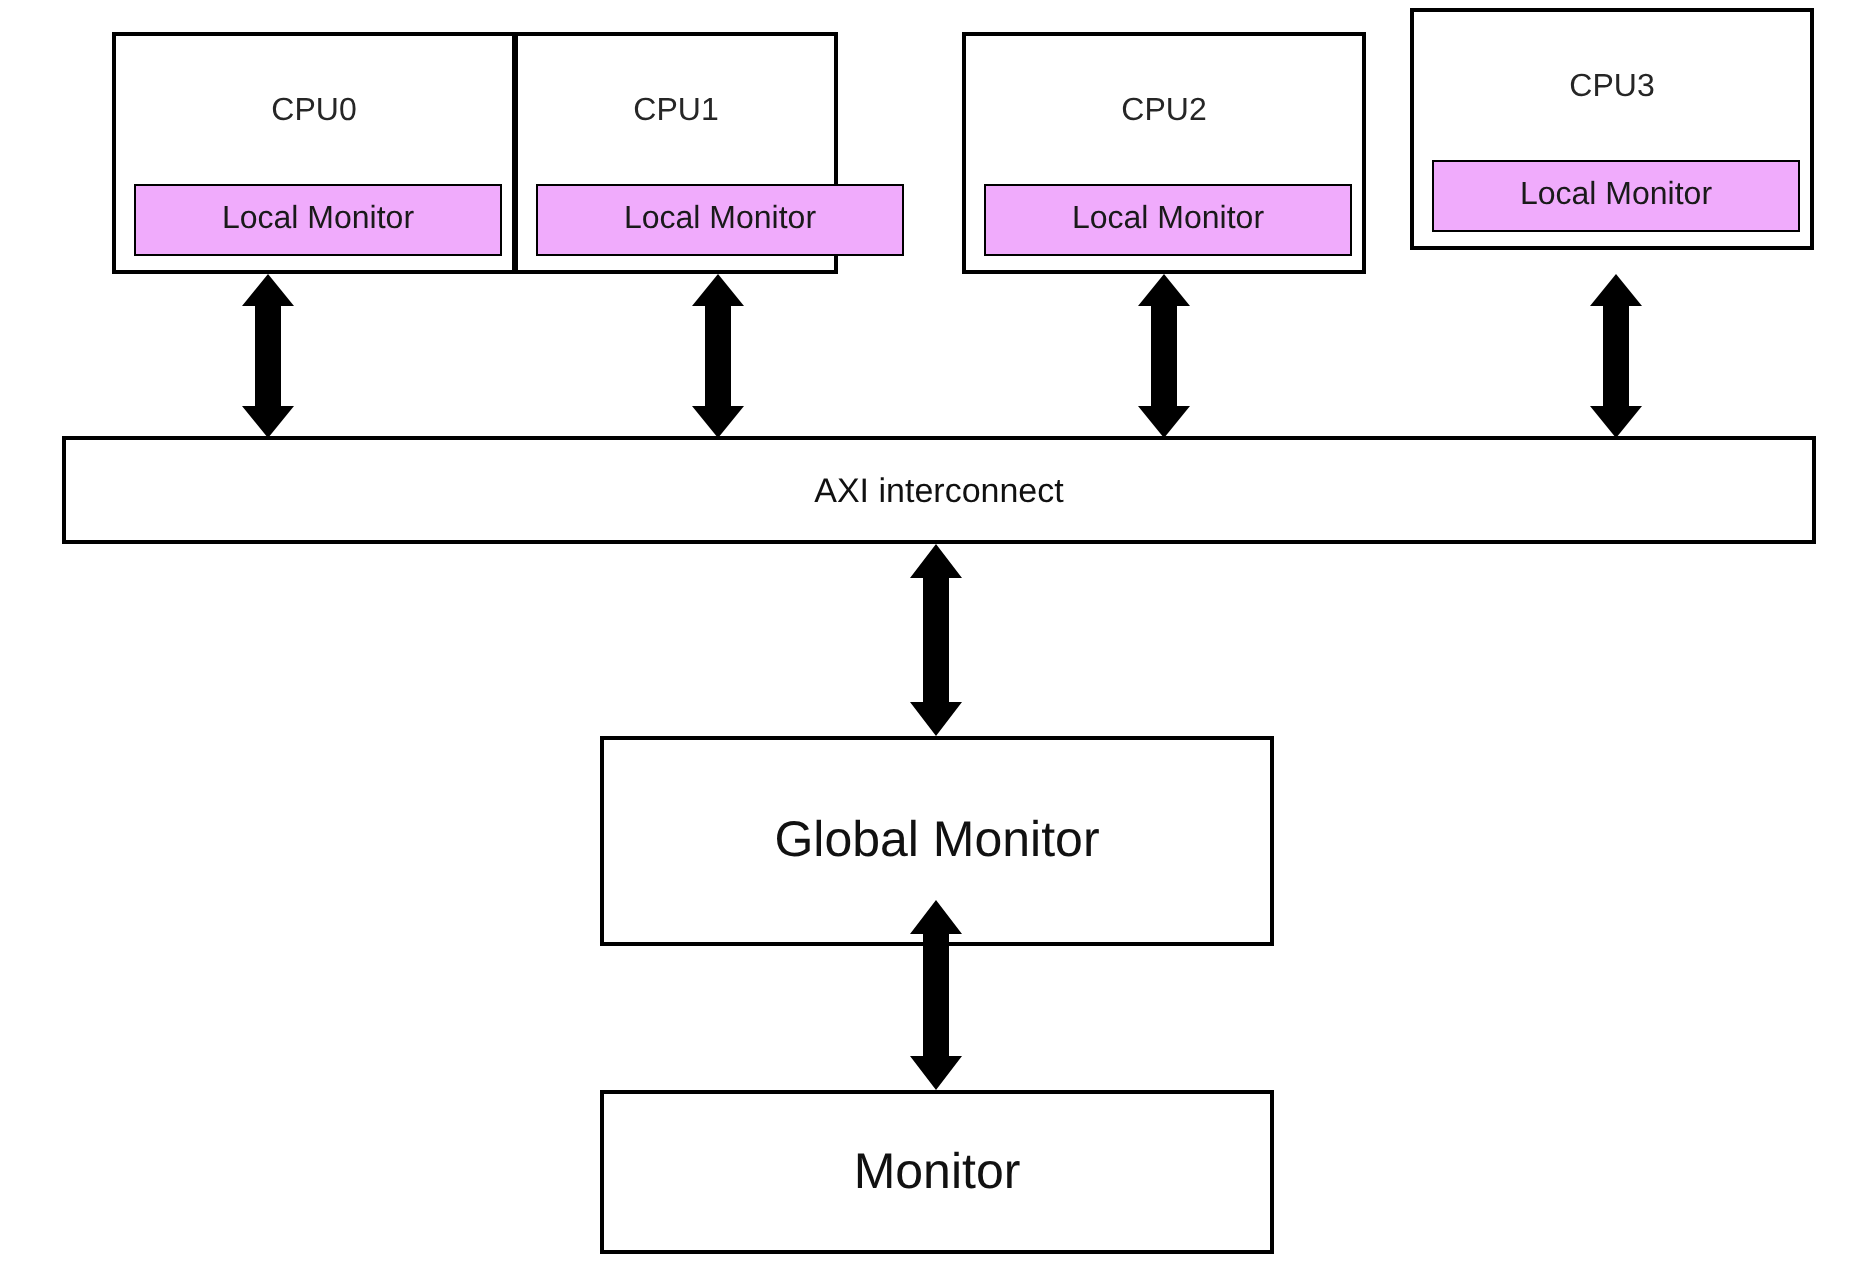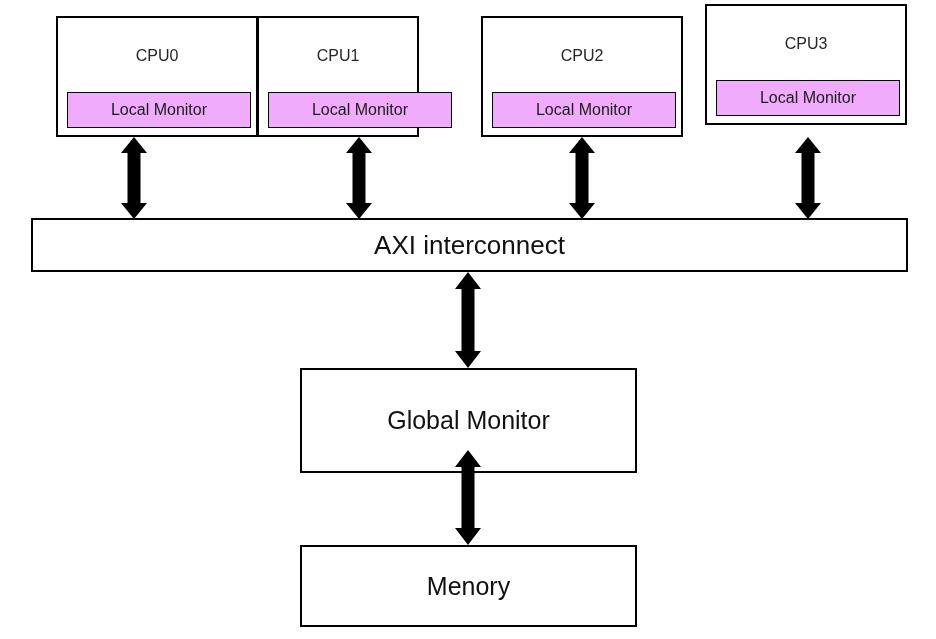--- a/index.html
+++ b/index.html
@@ -60,21 +60,21 @@
   
   .block-center {
     display: flex;
     align-items: center;
     justify-content: center;
   }
   .block-center > span {
     line-height: 1;
     white-space: nowrap;
   }
-  .axi-text   { font-size: 26px; color: #111111; }
+  .axi-text   { font-size: 17px; color: #111111; }
   .gm-text    { font-size: 25px; color: #111111; }
   .mem-text   { font-size: 25px; color: #111111; }
 
   
   .arrow {
     position: absolute;
   }
   .arrow svg { display: block; }
 </style>
 </head>
@@ -148,16 +148,16 @@
     <span class="gm-text">Global Monitor</span>
   </div>
 
   <div class="arrow" style="left:454px; top:450px; width:28px; height:95px;">
     <svg width="28" height="95" viewBox="0 0 28 95" xmlns="http://www.w3.org/2000/svg" aria-hidden="true">
       <polygon points="14,0 27,17 20.5,17 20.5,78 27,78 14,95 1,78 7.5,78 7.5,17 1,17" fill="#000000"></polygon>
     </svg>
   </div>
 
   <div class="box block-center" style="left:300px; top:545px; width:337px; height:82px;">
-    <span class="mem-text">Menory</span>
+    <span class="mem-text">Monitor</span>
   </div>
 
 </div>
 
 </body></html>

